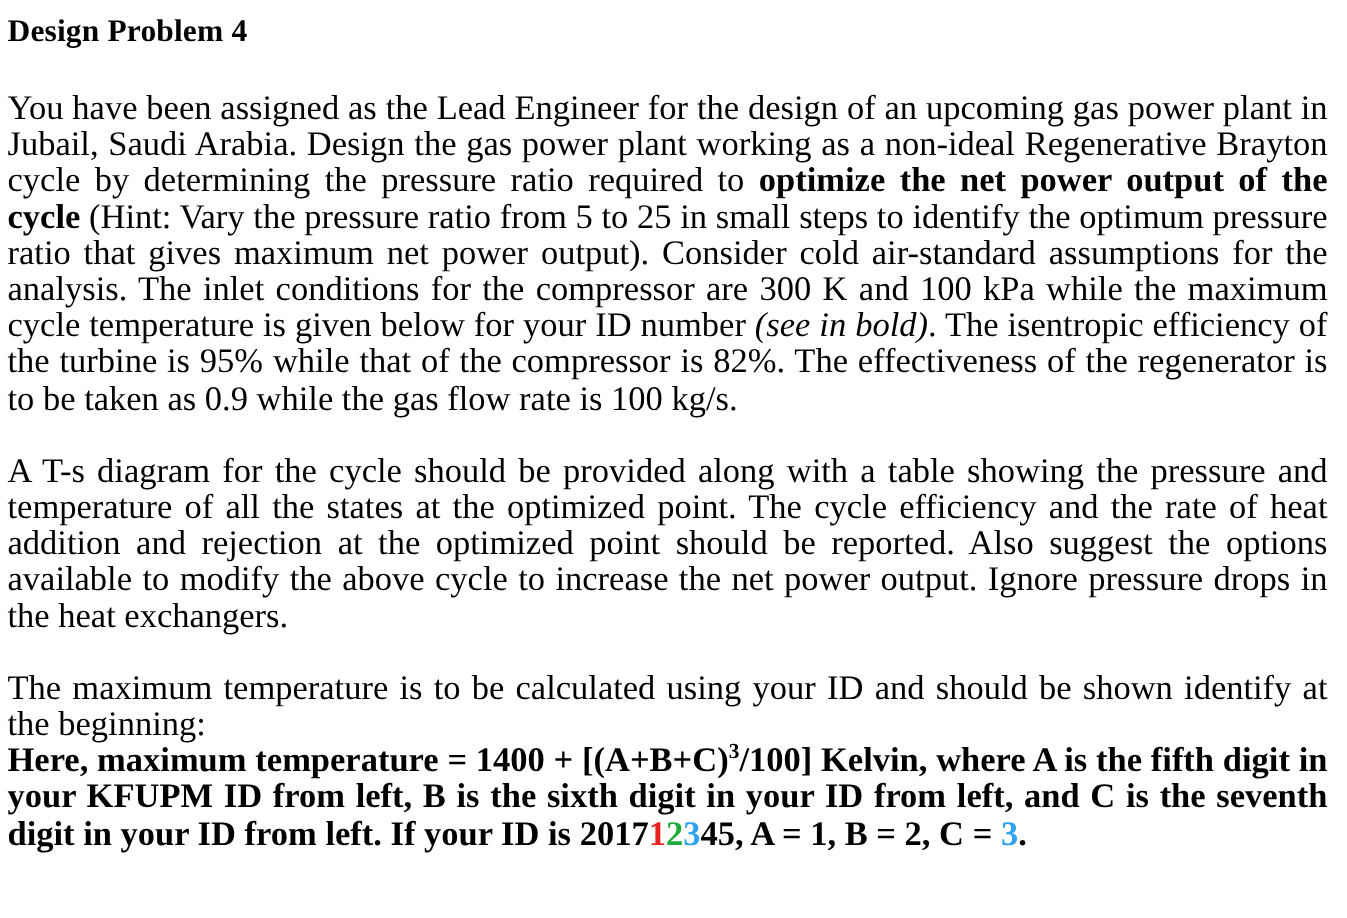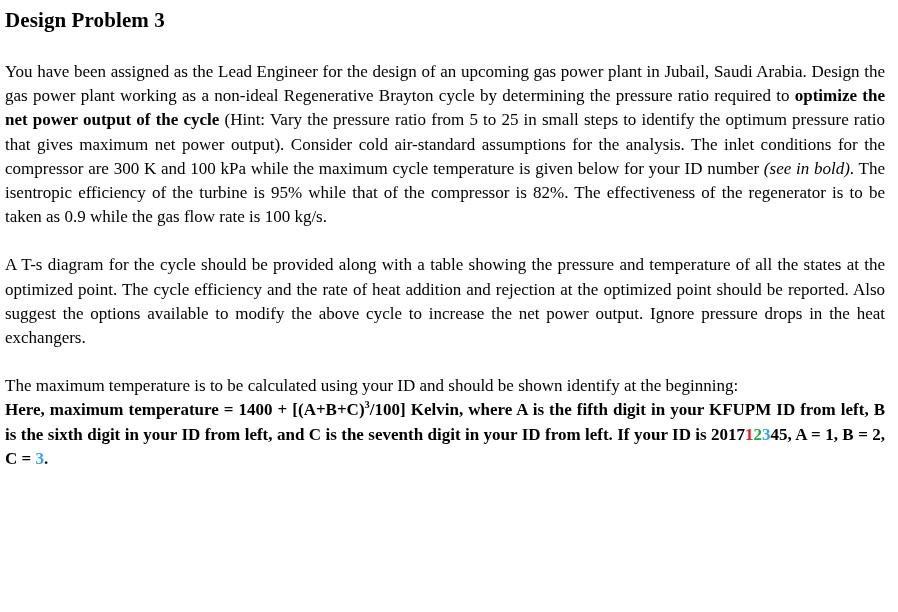--- a/index.html
+++ b/index.html
@@ -30,21 +30,21 @@
   }
   h1.doc-title {
     font-size: 21px;
     font-weight: bold;
     line-height: 28px;
     margin: 0;
     padding: 6px 0 0 0;
     letter-spacing: 0.1px;
   }
   p.para {
-    font-size: 17px;
+    font-size: 23px;
     line-height: 24.2px;
     margin: 0;
     text-align: justify;
     text-justify: inter-word;
     hyphens: none;
   }
   .spacer-lg { height: 26px; }
   .spacer-md { height: 24px; }
   .b { font-weight: bold; }
   .i { font-style: italic; }
@@ -56,21 +56,21 @@
   .c-red { color: #e8231f; }
   .c-green { color: #1faa3c; }
   .c-blue { color: #2ea3f2; }
 </style>
 </head>
 <body>
 
 <div id="page">
   <div class="doc-inner">
 
-    <h1 class="doc-title">Design Problem 3</h1>
+    <h1 class="doc-title">Design Problem 4</h1>
 
     <div class="spacer-lg"></div>
 
     <p class="para"><span>You have been assigned as the Lead Engineer for the design of an upcoming gas power plant in Jubail, Saudi Arabia. Design the gas power plant working as a non-ideal Regenerative Brayton cycle by determining the pressure ratio required to </span><span class="b">optimize the net power output of the cycle</span><span> (Hint: Vary the pressure ratio from 5 to 25 in small steps to identify the optimum pressure ratio that gives maximum net power output). Consider cold air-standard assumptions for the analysis. The inlet conditions for the compressor are 300 K and 100 kPa while the maximum cycle temperature is given below for your ID number </span><span class="i">(see in bold)</span><span>. The isentropic efficiency of the turbine is 95% while that of the compressor is 82%. The effectiveness of the regenerator is to be taken as 0.9 while the gas flow rate is 100 kg/s.</span></p>
 
     <div class="spacer-md"></div>
 
     <p class="para"><span>A T-s diagram for the cycle should be provided along with a table showing the pressure and temperature of all the states at the optimized point. The cycle efficiency and the rate of heat addition and rejection at the optimized point should be reported. Also suggest the options available to modify the above cycle to increase the net power output. Ignore pressure drops in the heat exchangers.</span></p>
 
     <div class="spacer-md"></div>

